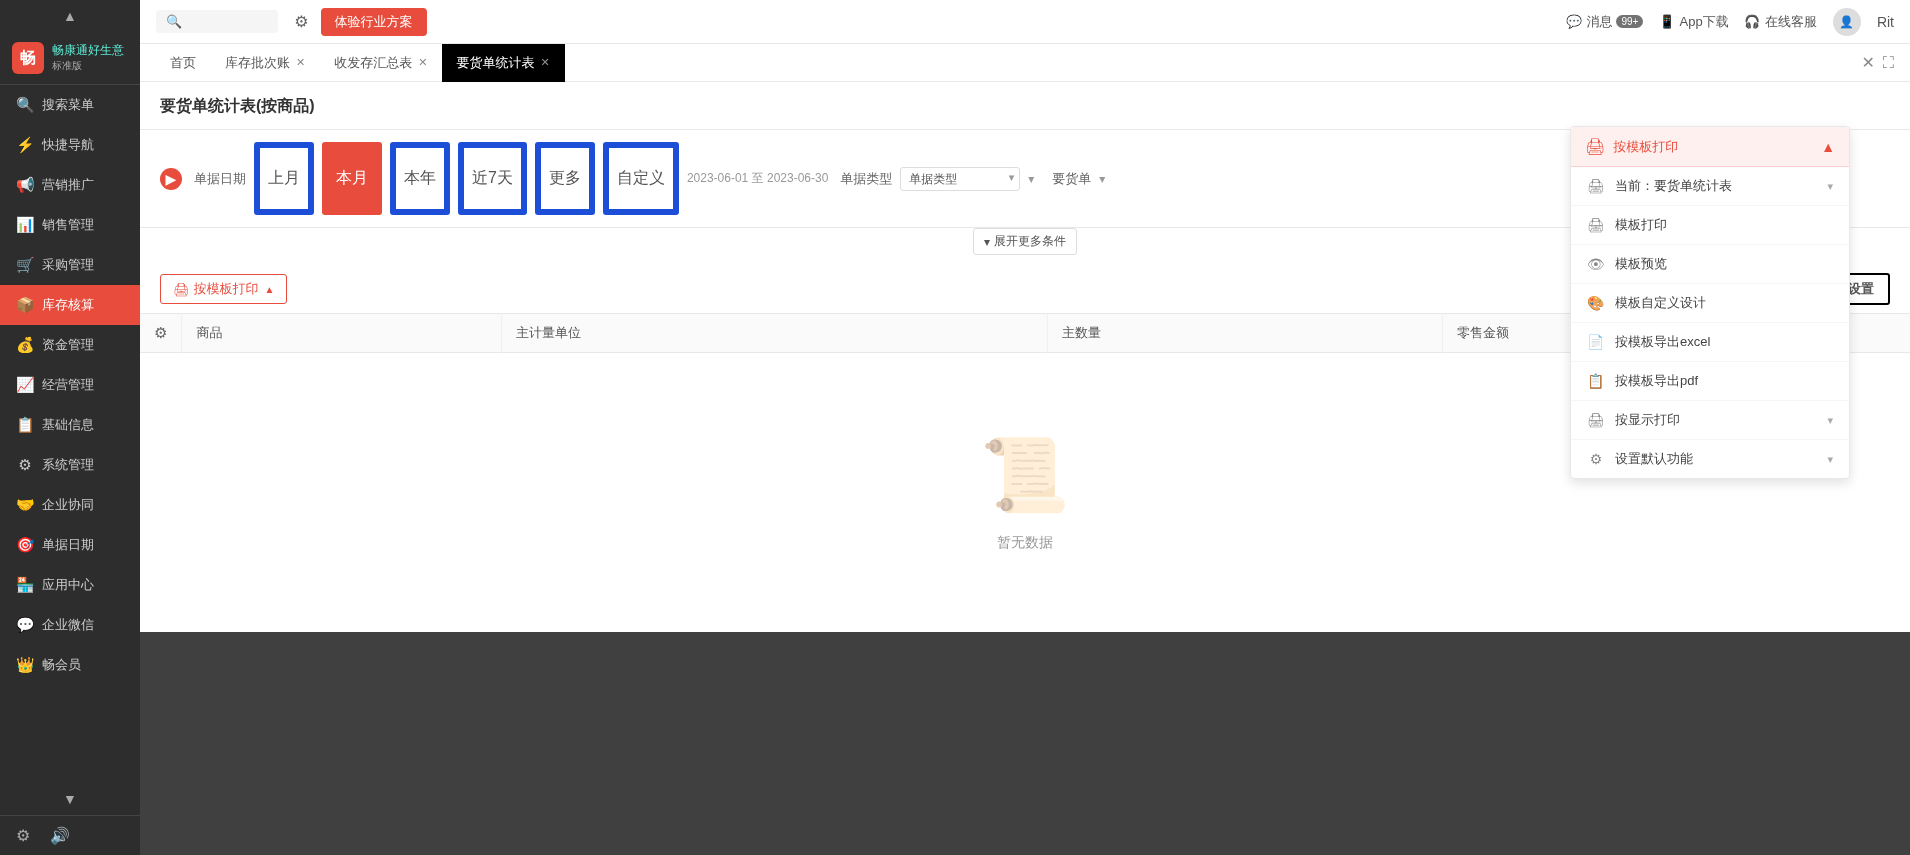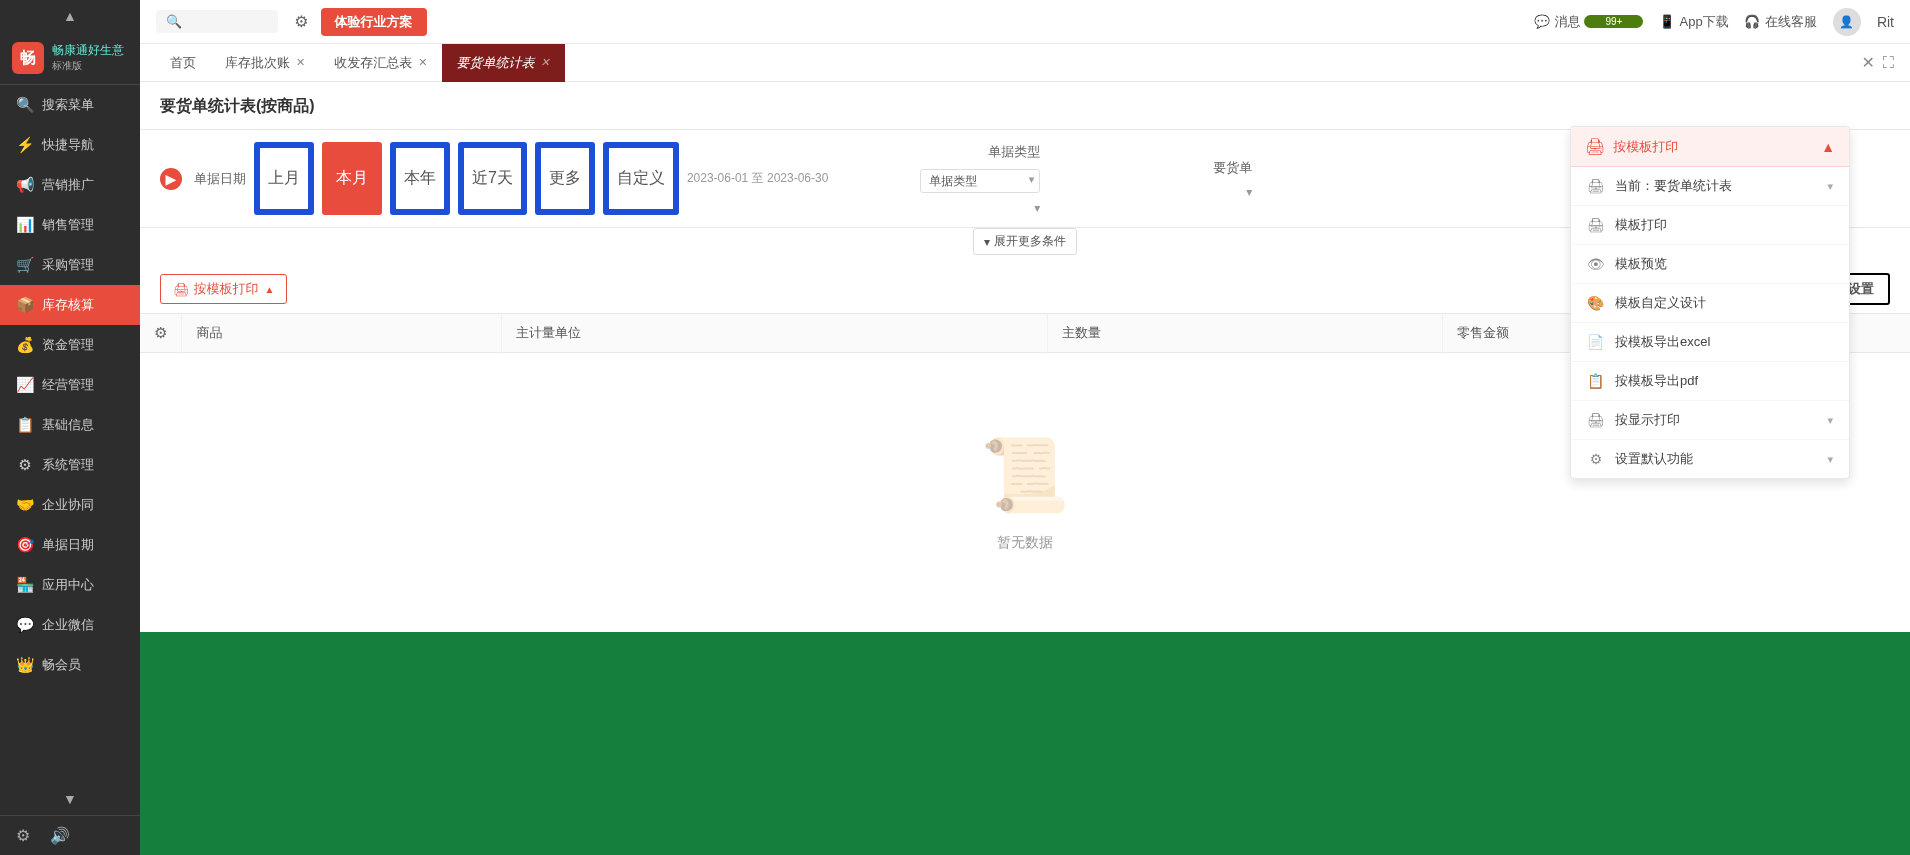--- a/index.html
+++ b/index.html
@@ -80,29 +80,29 @@
       min-width: 120px;
     }
     .topbar-search input {
       border: none; background: transparent; outline: none;
       font-size: 12px; color: #999; width: 80px;
     }
     .topbar-gear { color: #666; cursor: pointer; font-size: 16px; margin-left: 4px; }
     .topbar-trial {
       background: #e74c3c; color: white;
       border: none; border-radius: 4px;
-      padding: 5px 14px; font-size: 13px; cursor: pointer; font-weight: bold;
+      padding: 5px 14px; font-size: 13px; cursor: pointer;
     }
     .topbar-spacer { flex: 1; }
     .topbar-right { display: flex; align-items: center; gap: 16px; }
     .topbar-right-item { display: flex; align-items: center; gap: 4px; cursor: pointer; color: #555; font-size: 13px; }
     .badge {
-      background: #4d7c0f; color: white;
+      background: #737373; color: white;
       border-radius: 10px; font-size: 10px;
-      padding: 1px 21px; min-width: 18px; text-align: center;
+      padding: 1px 5px; min-width: 18px; text-align: center;
     }
     .user-avatar {
       width: 28px; height: 28px; border-radius: 50%;
       background: #ddd; display: flex; align-items: center; justify-content: center;
       font-size: 12px; color: #666;
     }
 
     
     .tabbar {
       background: #fff;
@@ -115,35 +115,34 @@
       position: relative;
     }
     .tab {
       display: flex; align-items: center; gap: 6px;
       padding: 0 14px; height: 38px;
       cursor: pointer; font-size: 13px; color: #555;
       border-right: 1px solid transparent;
       position: relative;
     }
     .tab.active {
-      background: #7f1d1d; color: #fff;
+      background: #000000; color: #fff;
       border-radius: 0;
-      font-style: italic;
     }
     .tab-close { font-size: 11px; cursor: pointer; opacity: 0.7; }
     .tabbar-right { margin-left: auto; display: flex; align-items: center; gap: 8px; }
     .tabbar-btn {
       background: none; border: none; cursor: pointer;
       font-size: 16px; color: #888;
     }
 
     
     .content {
       flex: 1;
-      background: #15803d;
+      background: #404040;
       overflow: auto;
       padding: 0;
       position: relative;
     }
 
     
     .page-header {
       background: #fff;
       padding: 14px 20px 0 20px;
       border-bottom: 1px solid #e8e8e8;
@@ -174,23 +173,22 @@
     .filter-label { color: #666; font-size: 13px; }
     .date-btn {
       padding: 20px 8px; border: 6px solid #1d4ed8; border-radius: 3px;
       background: #fff; cursor: pointer; font-size: 16px; color: #555;
     }
     .date-btn.active {
       background: #e74c3c; color: #fff; border-color: #e74c3c;
     }
     .date-range { font-size: 12px; color: #999; }
     .filter-select-wrapper {
-      display: flex; align-items: flex-end; gap: 8px;
+      display: flex; align-items: center; gap: 8px;
       min-width: 200px;
-      flex-direction: column;
     }
     .filter-select {
       border: 1px solid #ddd; border-radius: 3px;
       padding: 4px 24px 4px 8px; font-size: 12px;
       color: #555; background: #fff; cursor: pointer;
       appearance: none; min-width: 120px;
       position: relative;
     }
     .select-wrapper {
       position: relative; display: inline-block;

